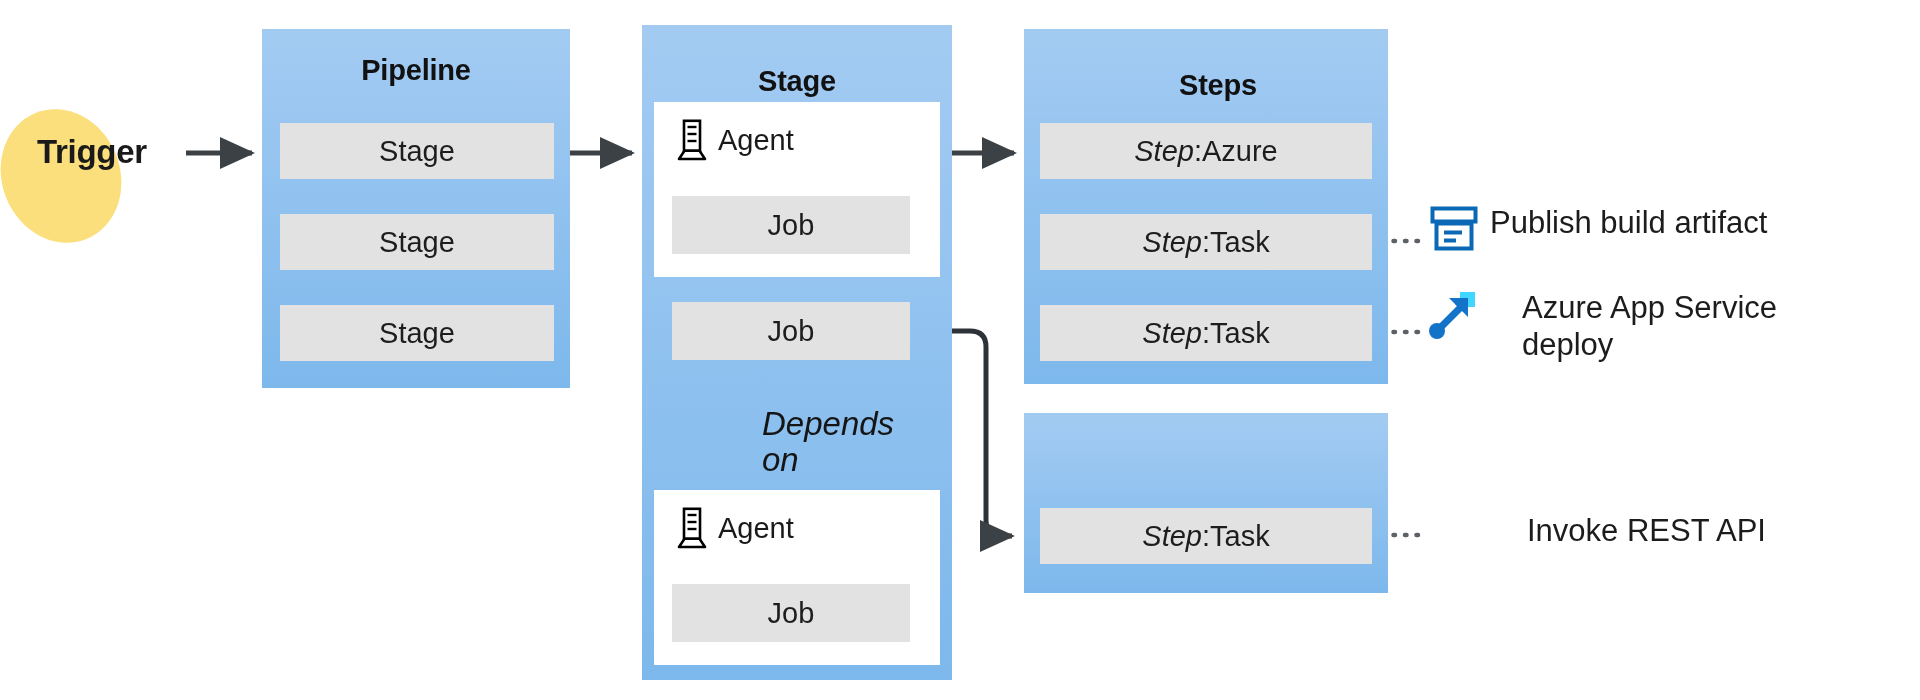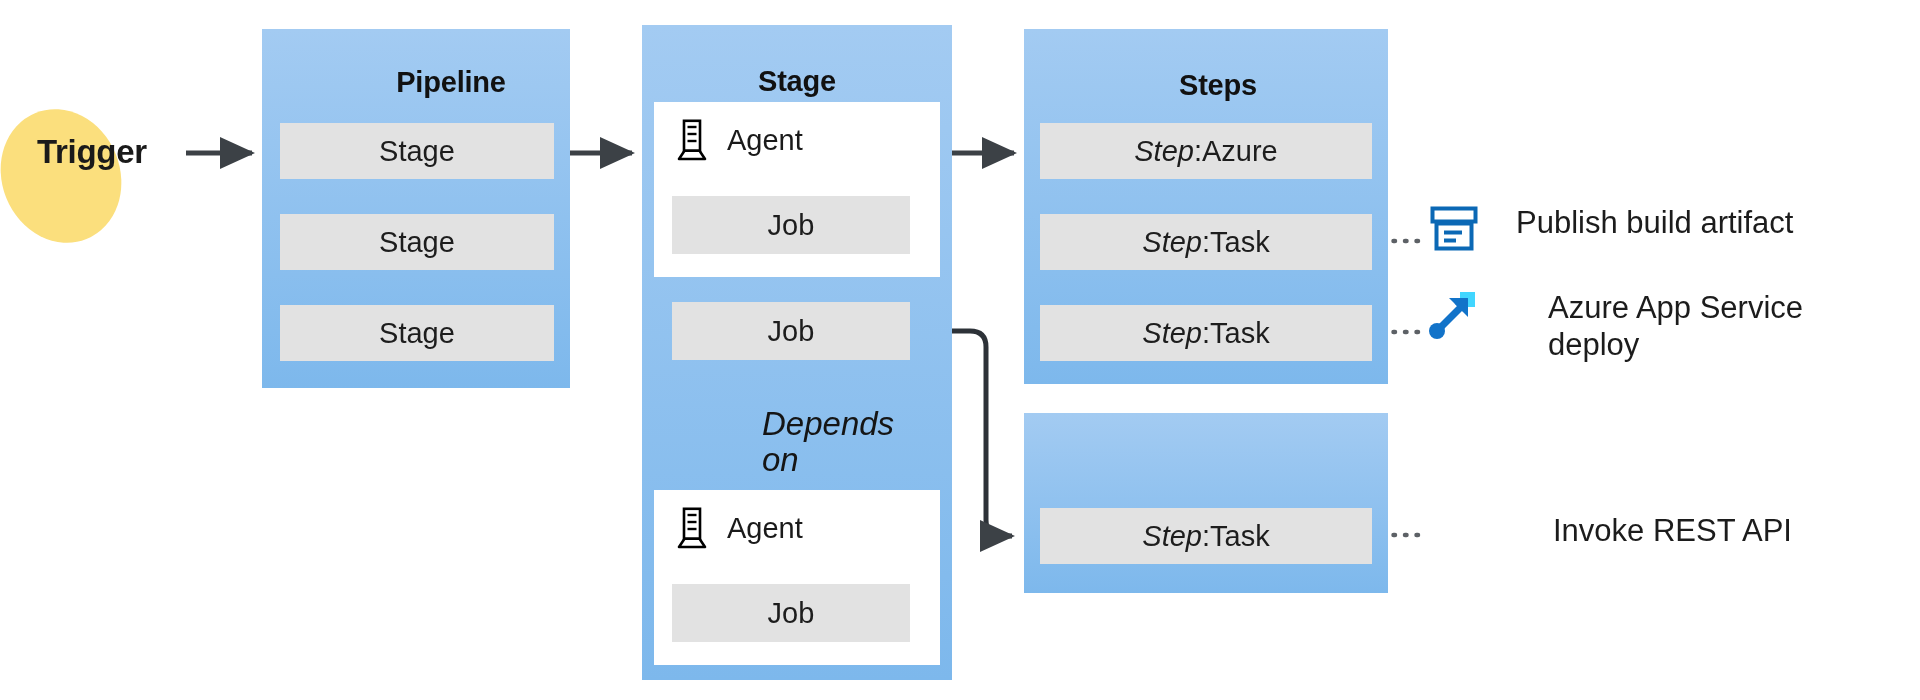--- a/index.html
+++ b/index.html
@@ -53,26 +53,26 @@
     color: #1d1d1d;
     white-space: nowrap;
   }
   .chip i { font-style: italic; text-align: right; }
   
   .agentcard { background: #ffffff; }
   .agentrow {
     display: flex; align-items: center;
     font-size: 29px;
     padding-left: 16px;
-    gap: 13px;
+    gap: 4px;
   }
 
   
   #pipeline-box { left: 262px; top: 29px; width: 308px; height: 359px; }
-  #pipeline-title { top: 37px; padding-left: 35px; }
+  #pipeline-title { top: 25px; }
   #pipeline-stage-1 { left: 280px; top: 123px; width: 274px; height: 56px; }
   #pipeline-stage-2 { left: 280px; top: 214px; width: 274px; height: 56px; }
   #pipeline-stage-3 { left: 280px; top: 305px; width: 274px; height: 56px; }
 
   
   #stage-box { left: 642px; top: 25px; width: 310px; height: 655px; }
   #stage-title { top: 40px; }
   #agentcard-1 { left: 654px; top: 102px; width: 286px; height: 175px; }
   #agentrow-1  { left: 654px; top: 112px; width: 286px; height: 56px; }
   #job-1 { left: 672px; top: 196px; width: 238px; height: 58px; }
@@ -91,21 +91,21 @@
   #steps-box-1 { left: 1024px; top: 29px; width: 364px; height: 355px; }
   #steps-title-1 { top: 40px; padding-left: 12px; }
   #step-1 { left: 1040px; top: 123px; width: 332px; height: 56px; }
   #step-2 { left: 1040px; top: 214px; width: 332px; height: 56px; }
   #step-3 { left: 1040px; top: 305px; width: 332px; height: 56px; }
 
   #steps-box-2 { left: 1024px; top: 413px; width: 364px; height: 180px; }
   #step-4 { left: 1040px; top: 508px; width: 332px; height: 56px; }
 
   
-  .legend-item { position: absolute; display: flex; align-items: flex-start; gap: 33px; }
+  .legend-item { position: absolute; display: flex; align-items: flex-start; gap: 7px; }
   .legend-text { font-size: 31px; line-height: 1.18; color: #1c1c1c; }
   #legend-1 { left: 1425px; top: 205px; }
   #legend-2 { left: 1425px; top: 290px; }
   #legend-3 { left: 1462px; top: 513px; align-items: center; }
   .legend-icon { width: 58px; flex: 0 0 58px; display:flex; align-items:center; justify-content:center; }
   .legend-icon.blank { height: 1px; }
 
   svg { display: block; overflow: visible; }
   #wires { left:0; top:0; width:1920px; height:700px; pointer-events:none; }
 </style>

